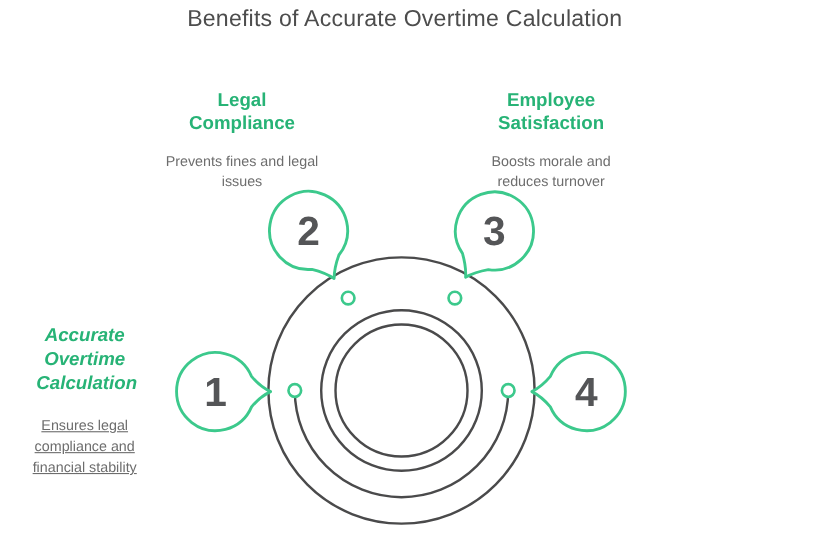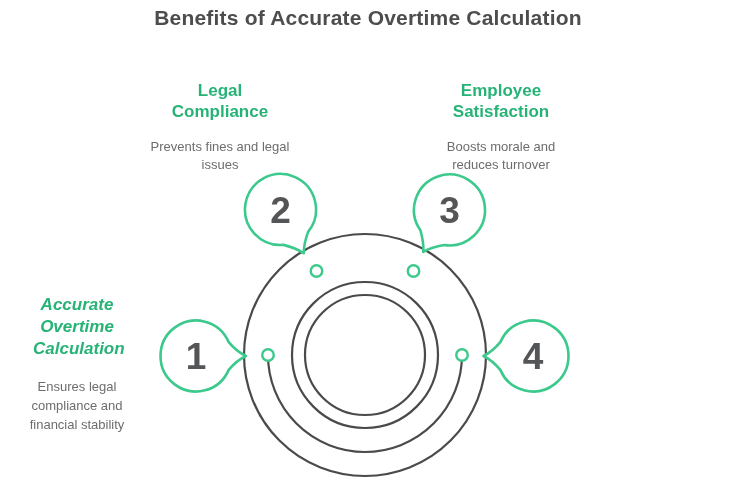--- a/index.html
+++ b/index.html
@@ -2,34 +2,34 @@
 <html style="--accent-text: #27b376; --accent-shape: #3cc98c; --stroke-dark: #4a4a4b; --heading-dark: #4d4d4d; --body-gray: #6d6d6d; --number-gray: #545557;"><head>
 <meta charset="utf-8">
 <style>
   html,body{margin:0;padding:0;background:#ffffff;}
   .canvas{
     position:relative;width:739px;height:494px;background:#fff;overflow:hidden;
     font-family:"Liberation Sans",sans-serif;
   }
   .page-title{
     position:absolute;left:0;top:5px;width:736px;margin:0;
-    text-align:center;font-size:21px;line-height:26px;font-weight:bold;
+    text-align:center;font-size:21px;line-height:26px;font-weight:normal;
     color:var(--heading-dark,#4d4d4d);letter-spacing:.2px;
   }
   .benefit{position:absolute;text-align:center;}
   .benefit h2{
     margin:16px;font-size:17px;line-height:21px;font-weight:bold;
     color:var(--accent-text,#27b376);
   }
   .benefit p{
     margin:0;font-size:13px;line-height:18px;color:var(--body-gray,#6d6d6d);
   }
   .benefit-1{left:17px;top:278px;width:120px;}
   .benefit-1 h2{line-height:22px;font-style:italic;}
-  .benefit-1 p{margin-top:17px;line-height:19px;}
+  .benefit-1 p{margin-top:17px;line-height:19px;text-decoration:underline;}
   .benefit-2{left:150px;top:64px;width:140px;}
   .benefit-2 p{margin-top:7px;}
   .benefit-3{left:431px;top:64px;width:140px;}
   .benefit-3 p{margin-top:15px;}
   .benefit-4{left:580px;top:291px;width:144px;}
   .benefit-4 p{margin-top:20px;}
   .diagram{position:absolute;left:0;top:0;}
   .gray-stroke{fill:none;stroke:var(--stroke-dark,#4a4a4b);stroke-width:2.2;}
   .bubble{fill:#ffffff;stroke:var(--accent-shape,#3cc98c);stroke-width:2.6;stroke-linejoin:round;}
   .dot{fill:#ffffff;stroke:var(--accent-shape,#3cc98c);stroke-width:2.4;}

